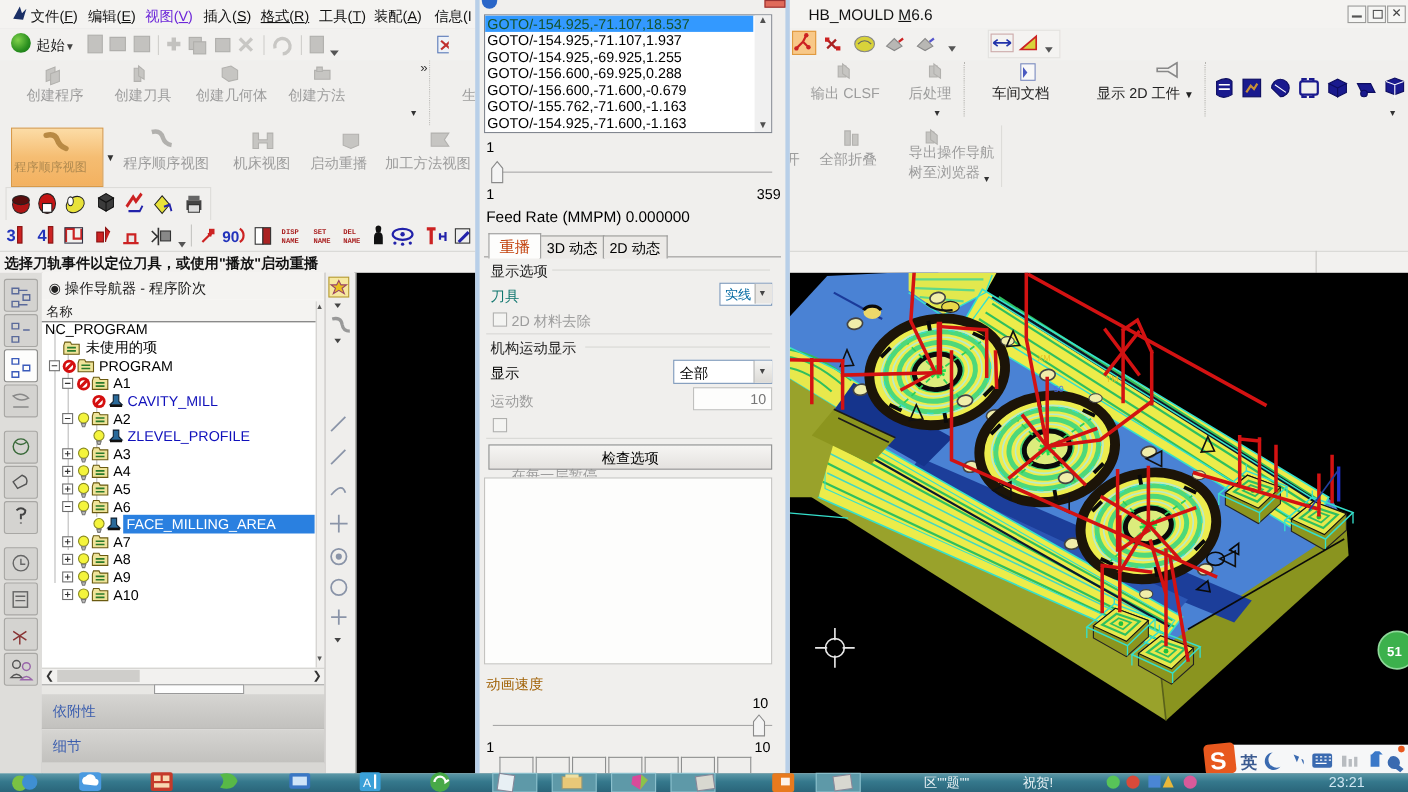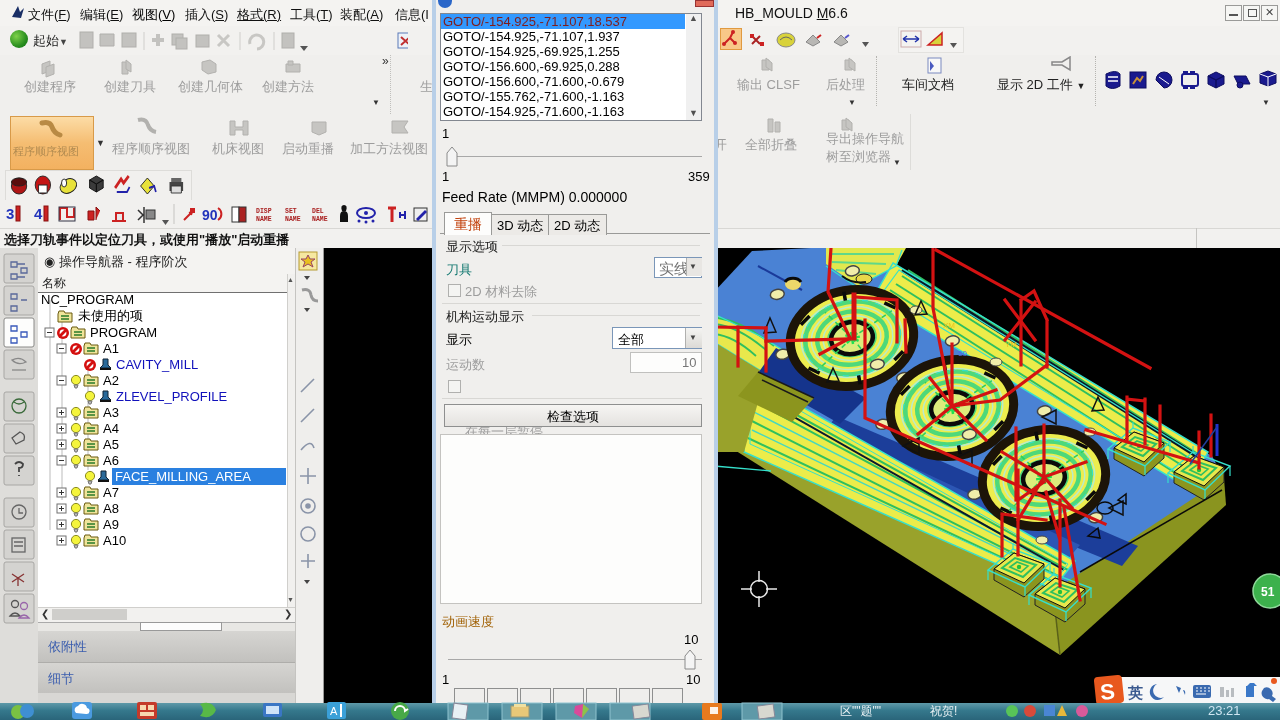--- a/index.html
+++ b/index.html
@@ -5,21 +5,21 @@
 body{width:1280px;height:720px;overflow:hidden;font-family:"Liberation Sans",sans-serif;position:relative;background:#f0efed;}
 .abs{position:absolute;}
 .txt{white-space:nowrap;}
 .gray{color:#9d9d9d;}
 </style></head>
 <body>
 
 <div class="abs" style="left:0;top:0;width:1280px;height:26px;background:#f4f3f1;border-bottom:1px solid #e2e1de;"></div>
 <div class="abs txt" style="left:28px;top:6px;font-size:13px;color:#111;">文件(<u>F</u>)</div>
 <div class="abs txt" style="left:80px;top:6px;font-size:13px;color:#111;">编辑(<u>E</u>)</div>
-<div class="abs txt" style="left:132px;top:6px;font-size:13px;color:#000000;">视图(<u>V</u>)</div>
+<div class="abs txt" style="left:132px;top:6px;font-size:13px;color:#6d28d9;">视图(<u>V</u>)</div>
 <div class="abs txt" style="left:185px;top:6px;font-size:13px;color:#111;">插入(<u>S</u>)</div>
 <div class="abs txt" style="left:237px;top:6px;font-size:13px;color:#111;text-decoration:underline;">格式(<u>R</u>)</div>
 <div class="abs txt" style="left:290px;top:6px;font-size:13px;color:#111;">工具(<u>T</u>)</div>
 <div class="abs txt" style="left:340px;top:6px;font-size:13px;color:#111;">装配(<u>A</u>)</div>
 <div class="abs txt" style="left:395px;top:6px;font-size:13px;color:#111;">信息(I</div>
 <div class="abs" style="left:10px;top:4px;width:16px;height:16px;">
 <svg width="16" height="16">
       <path d="M2 13 L8 2 L10 8 L14 4 L11 14 Z" fill="#1a2f66"></path>
     </svg></div>
 
@@ -432,21 +432,21 @@
 
 <div class="abs" style="left:432px;top:0;width:286px;height:703px;background:#f0efed;border-left:4px solid #b8cfe8;border-right:4px solid #b8cfe8;box-sizing:border-box;z-index:20;"></div>
 <div id="dlg" style="position:absolute;left:432px;top:0;width:286px;height:703px;z-index:21;font-family:'Liberation Sans',sans-serif;">
 
   <div class="abs" style="left:6px;top:0;width:14px;height:8px;border-radius:0 0 7px 7px;background:#2a66c8;"></div>
   <div class="abs" style="left:263px;top:0;width:17px;height:5px;background:#e06a5a;border:1px solid #933;"></div>
 
   <div class="abs" style="left:8px;top:13px;width:262px;height:108px;background:#fff;border:1px solid #828790;box-sizing:border-box;"></div>
   <div class="abs" style="left:9px;top:14px;width:244px;height:106px;overflow:hidden;">
     <div class="abs" style="left:0;top:0;width:244px;height:15px;background:#3399ff;"></div>
-    <div class="abs txt" style="left:2px;top:0;font-size:13px;color:#7f1d1d;">GOTO/-154.925,-71.107,18.537</div>
+    <div class="abs txt" style="left:2px;top:0;font-size:13px;color:#14532d;">GOTO/-154.925,-71.107,18.537</div>
     <div class="abs txt" style="left:2px;top:15px;font-size:13px;color:#000;line-height:15px;">GOTO/-154.925,-71.107,1.937<br>GOTO/-154.925,-69.925,1.255<br>GOTO/-156.600,-69.925,0.288<br>GOTO/-156.600,-71.600,-0.679<br>GOTO/-155.762,-71.600,-1.163<br>GOTO/-154.925,-71.600,-1.163<br>GOTO/-154.925,-69.925,-1.64</div>
   </div>
 
   <div class="abs" style="left:254px;top:14px;width:15px;height:106px;background:#f0f0f0;"></div>
   <div class="abs txt" style="left:257px;top:13px;font-size:9px;color:#505050;">▲</div>
   <div class="abs txt" style="left:257px;top:108px;font-size:9px;color:#505050;">▼</div>
 
   <div class="abs txt" style="left:10px;top:126px;font-size:13px;color:#000;">1</div>
   <div class="abs" style="left:16px;top:156px;width:254px;height:1px;background:#a8a8a8;"></div>
   <svg class="abs" style="left:12px;top:145px;" width="20" height="24">
@@ -461,21 +461,21 @@
   <div class="abs txt" style="left:22px;top:216px;font-size:14px;color:#c2410c;z-index:4;">重播</div>
   <div class="abs" style="left:58px;top:214px;width:58px;height:20px;background:#eceae7;border:1px solid #9a9a98;border-bottom:none;"></div>
   <div class="abs txt" style="left:65px;top:217px;font-size:13px;color:#000;">3D 动态</div>
   <div class="abs" style="left:116px;top:214px;width:57px;height:20px;background:#eceae7;border:1px solid #9a9a98;border-bottom:none;"></div>
   <div class="abs txt" style="left:122px;top:217px;font-size:13px;color:#000;">2D 动态</div>
 
   <div class="abs txt" style="left:14px;top:238px;font-size:13px;color:#222;">显示选项</div>
   <div class="abs" style="left:70px;top:245px;width:198px;height:1px;background:#d8d7d4;"></div>
   <div class="abs txt" style="left:14px;top:261px;font-size:13px;color:#0f766e;">刀具</div>
   <div class="abs" style="left:222px;top:257px;width:48px;height:21px;background:#fff;border:1px solid #7a96b8;box-sizing:border-box;"></div>
-  <div class="abs txt" style="left:227px;top:260px;font-size:15px;color:#737373;">实线</div>
+  <div class="abs txt" style="left:227px;top:260px;font-size:12px;color:#0369a1;">实线</div>
   <div class="abs" style="left:254px;top:258px;width:15px;height:18px;background:#e8e6e3;border-left:1px solid #b0b0ae;"></div>
   <div class="abs txt" style="left:257px;top:262px;font-size:8px;color:#444;">▼</div>
   <div class="abs" style="left:16px;top:284px;width:11px;height:11px;background:#f4f4f2;border:1px solid #b0b0ae;"></div>
   <div class="abs txt gray" style="left:33px;top:283px;font-size:13px;">2D 材料去除</div>
   <div class="abs" style="left:10px;top:303px;width:260px;height:1px;background:#d8d7d4;"></div>
   <div class="abs txt" style="left:14px;top:308px;font-size:13px;color:#222;">机构运动显示</div>
   <div class="abs" style="left:100px;top:315px;width:168px;height:1px;background:#d8d7d4;"></div>
   <div class="abs txt" style="left:14px;top:331px;font-size:13px;color:#000;">显示</div>
   <div class="abs" style="left:180px;top:327px;width:90px;height:22px;background:#fff;border:1px solid #7a96b8;box-sizing:border-box;"></div>
   <div class="abs txt" style="left:186px;top:331px;font-size:13px;color:#000;">全部</div>

